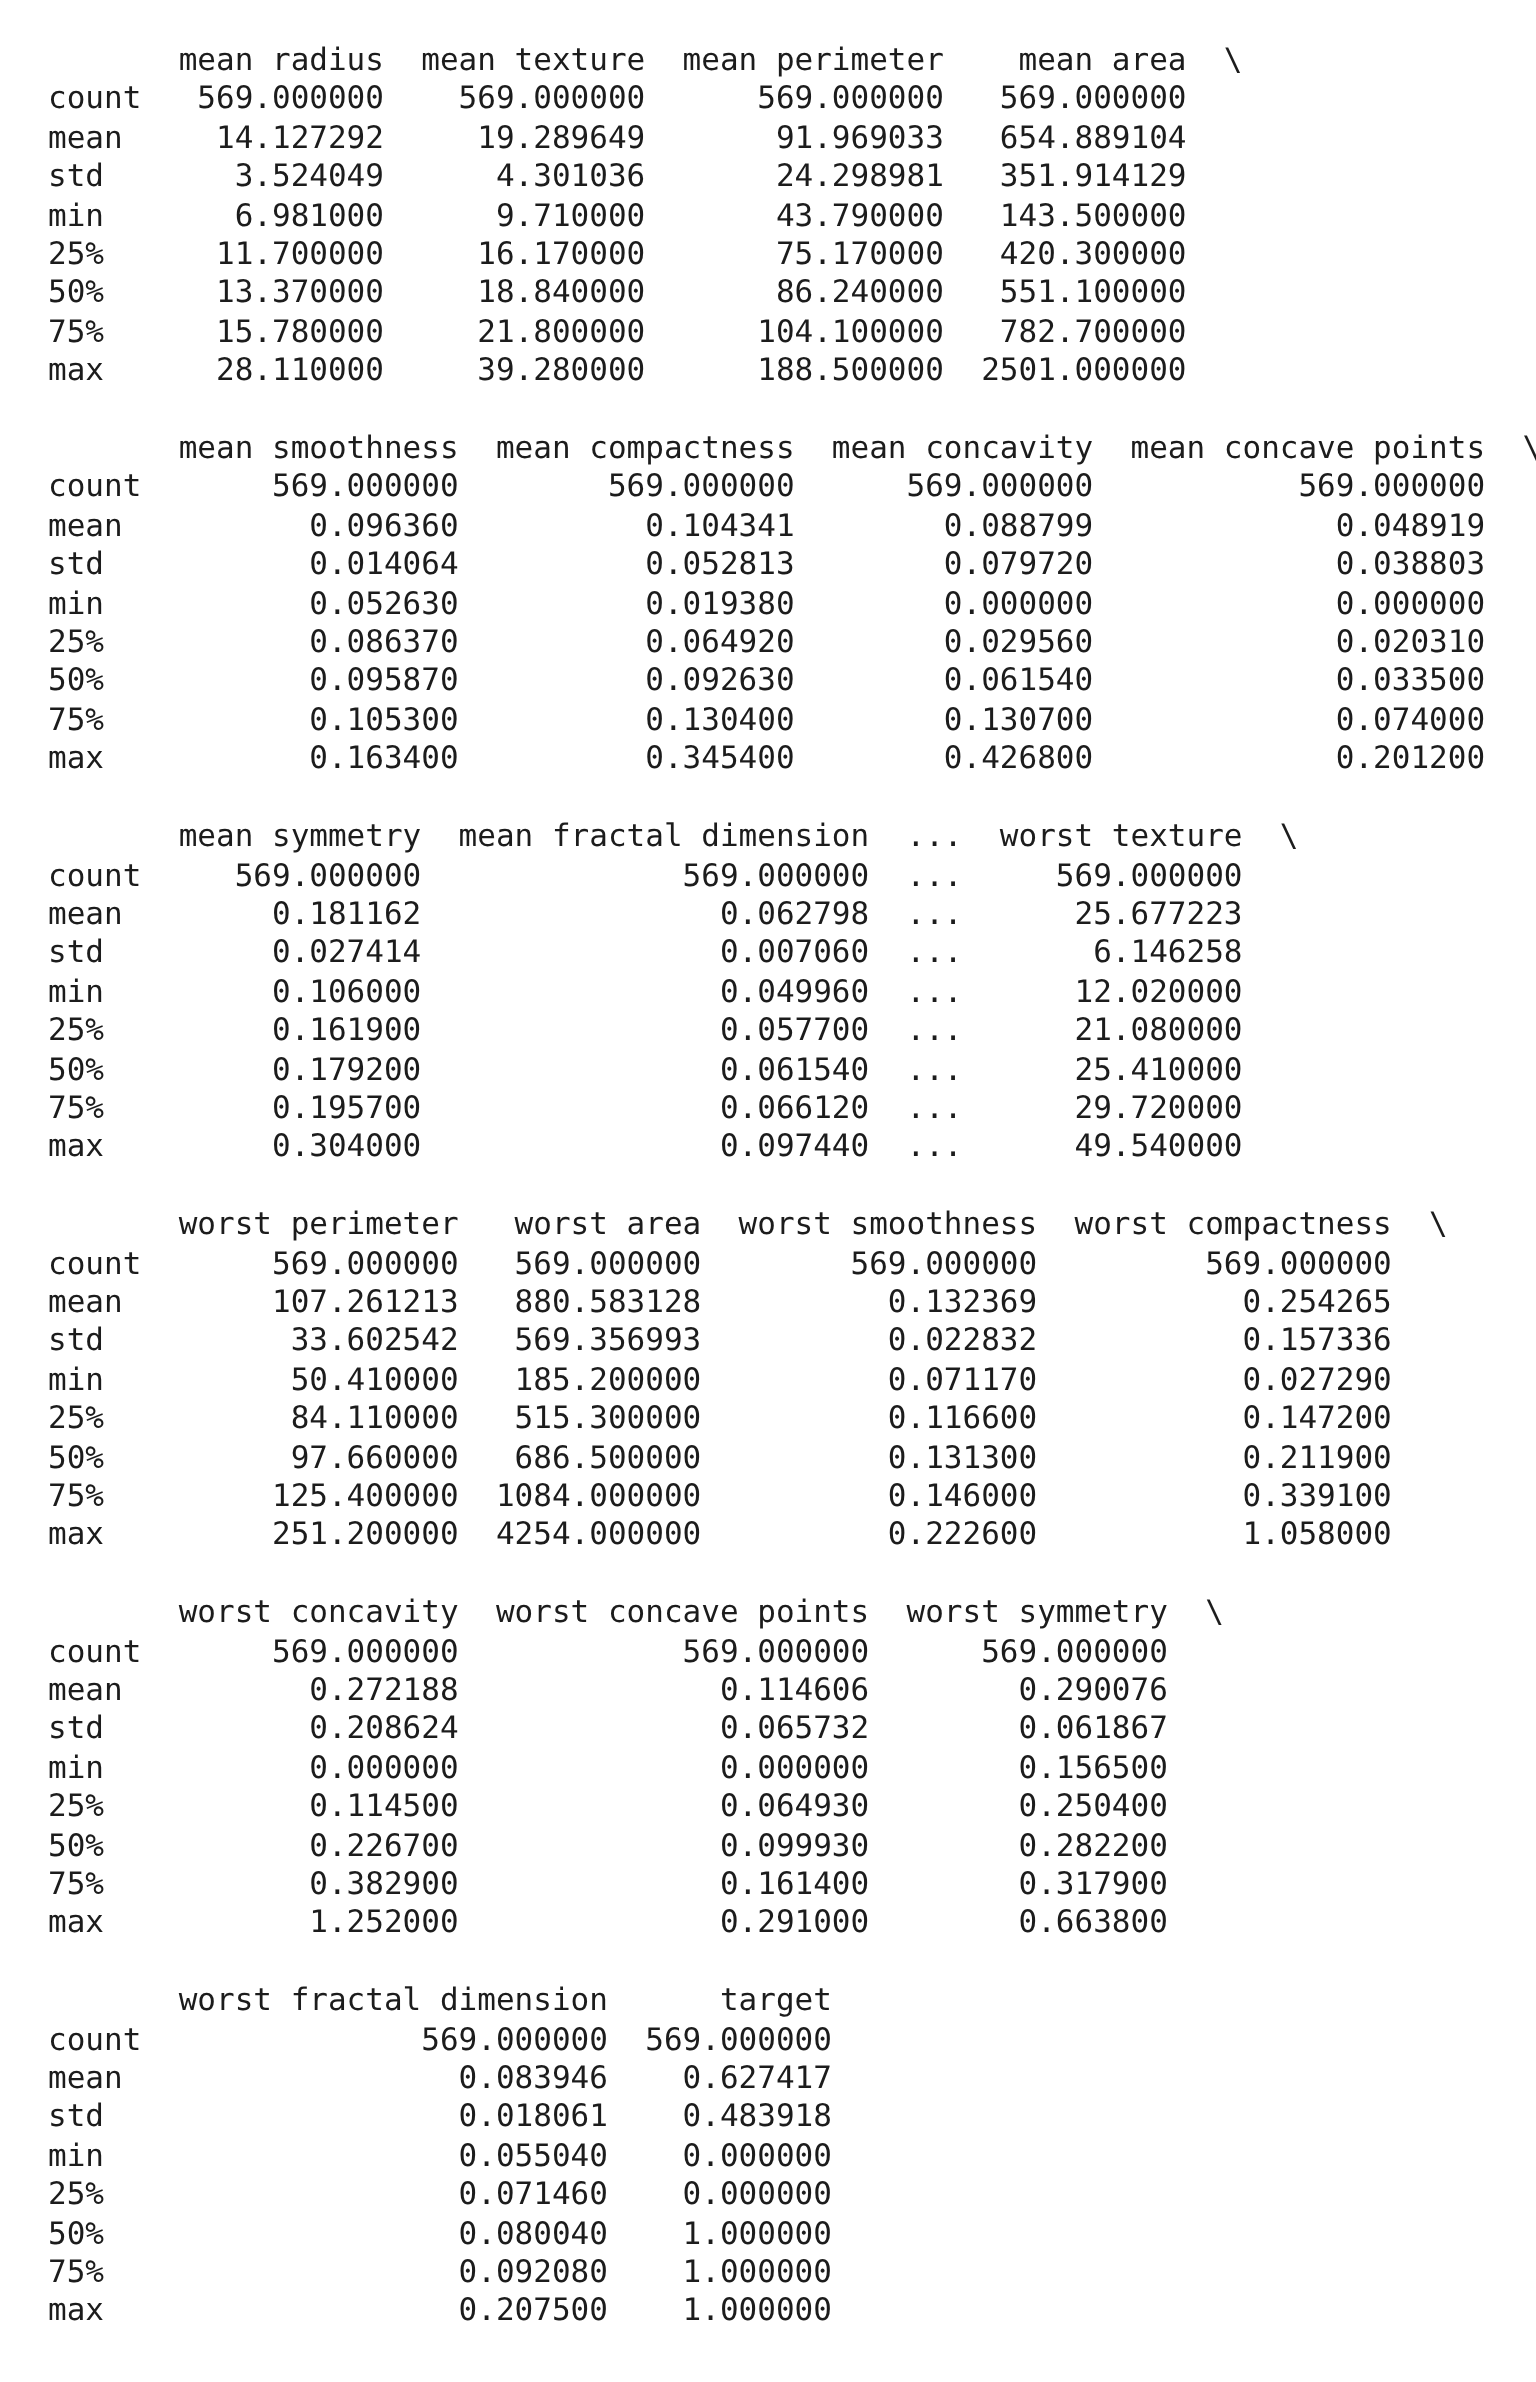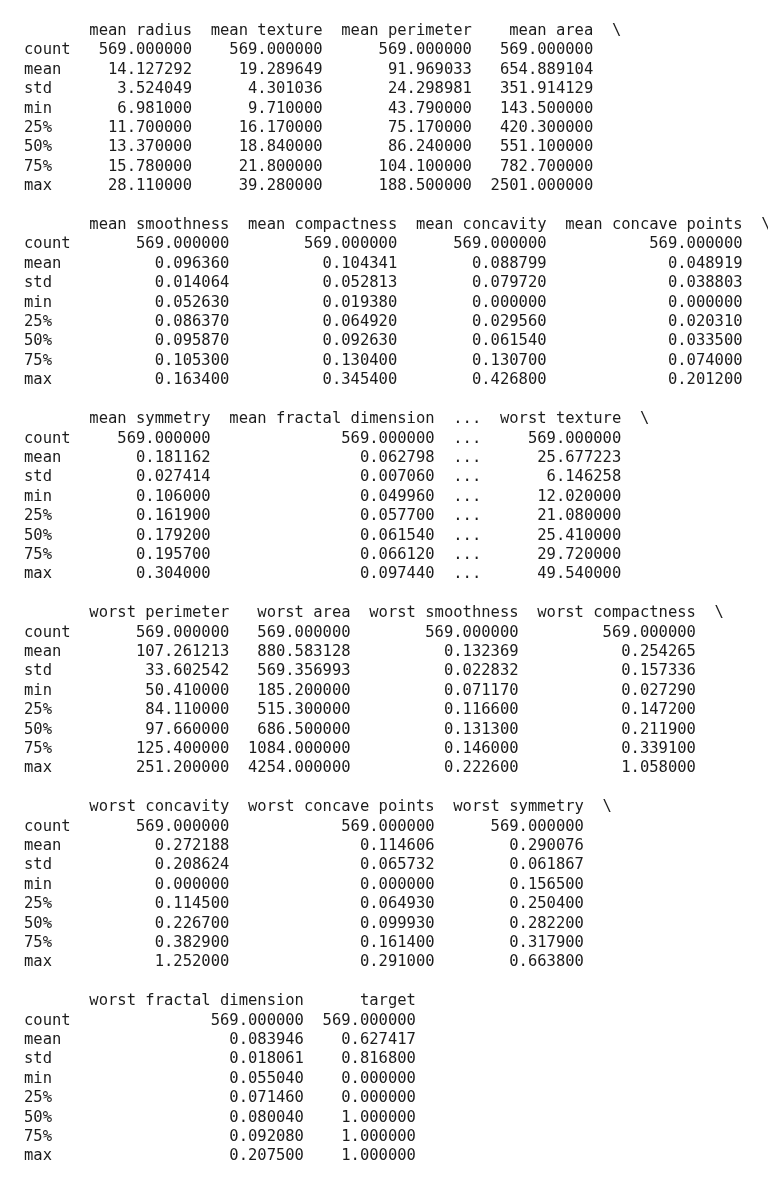--- a/index.html
+++ b/index.html
@@ -75,20 +75,20 @@
 mean          0.272188              0.114606        0.290076
 std           0.208624              0.065732        0.061867
 min           0.000000              0.000000        0.156500
 25%           0.114500              0.064930        0.250400
 50%           0.226700              0.099930        0.282200
 75%           0.382900              0.161400        0.317900
 max           1.252000              0.291000        0.663800</pre>
       <pre class="df-block">       worst fractal dimension      target
 count               569.000000  569.000000
 mean                  0.083946    0.627417
-std                   0.018061    0.816800
+std                   0.018061    0.483918
 min                   0.055040    0.000000
 25%                   0.071460    0.000000
 50%                   0.080040    1.000000
 75%                   0.092080    1.000000
 max                   0.207500    1.000000</pre>
     </div>
 </div>
 
 </body></html>

